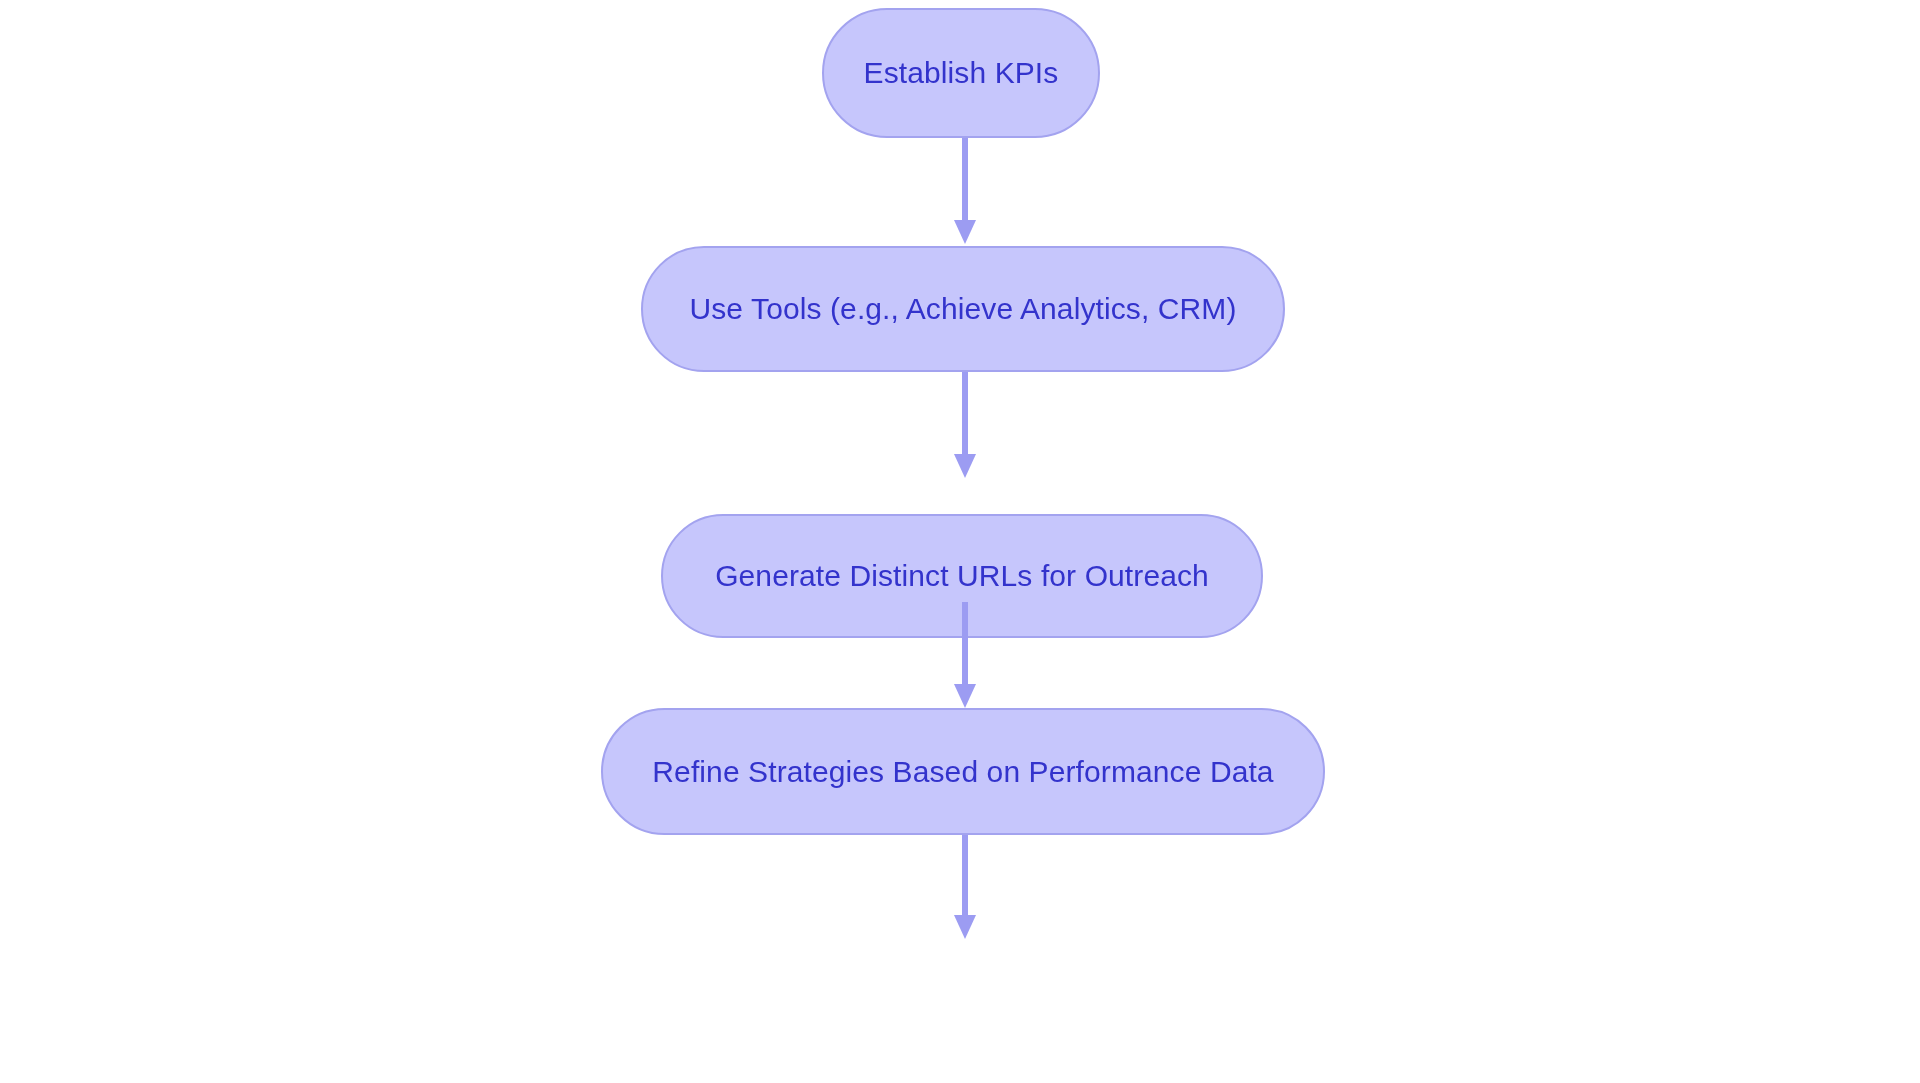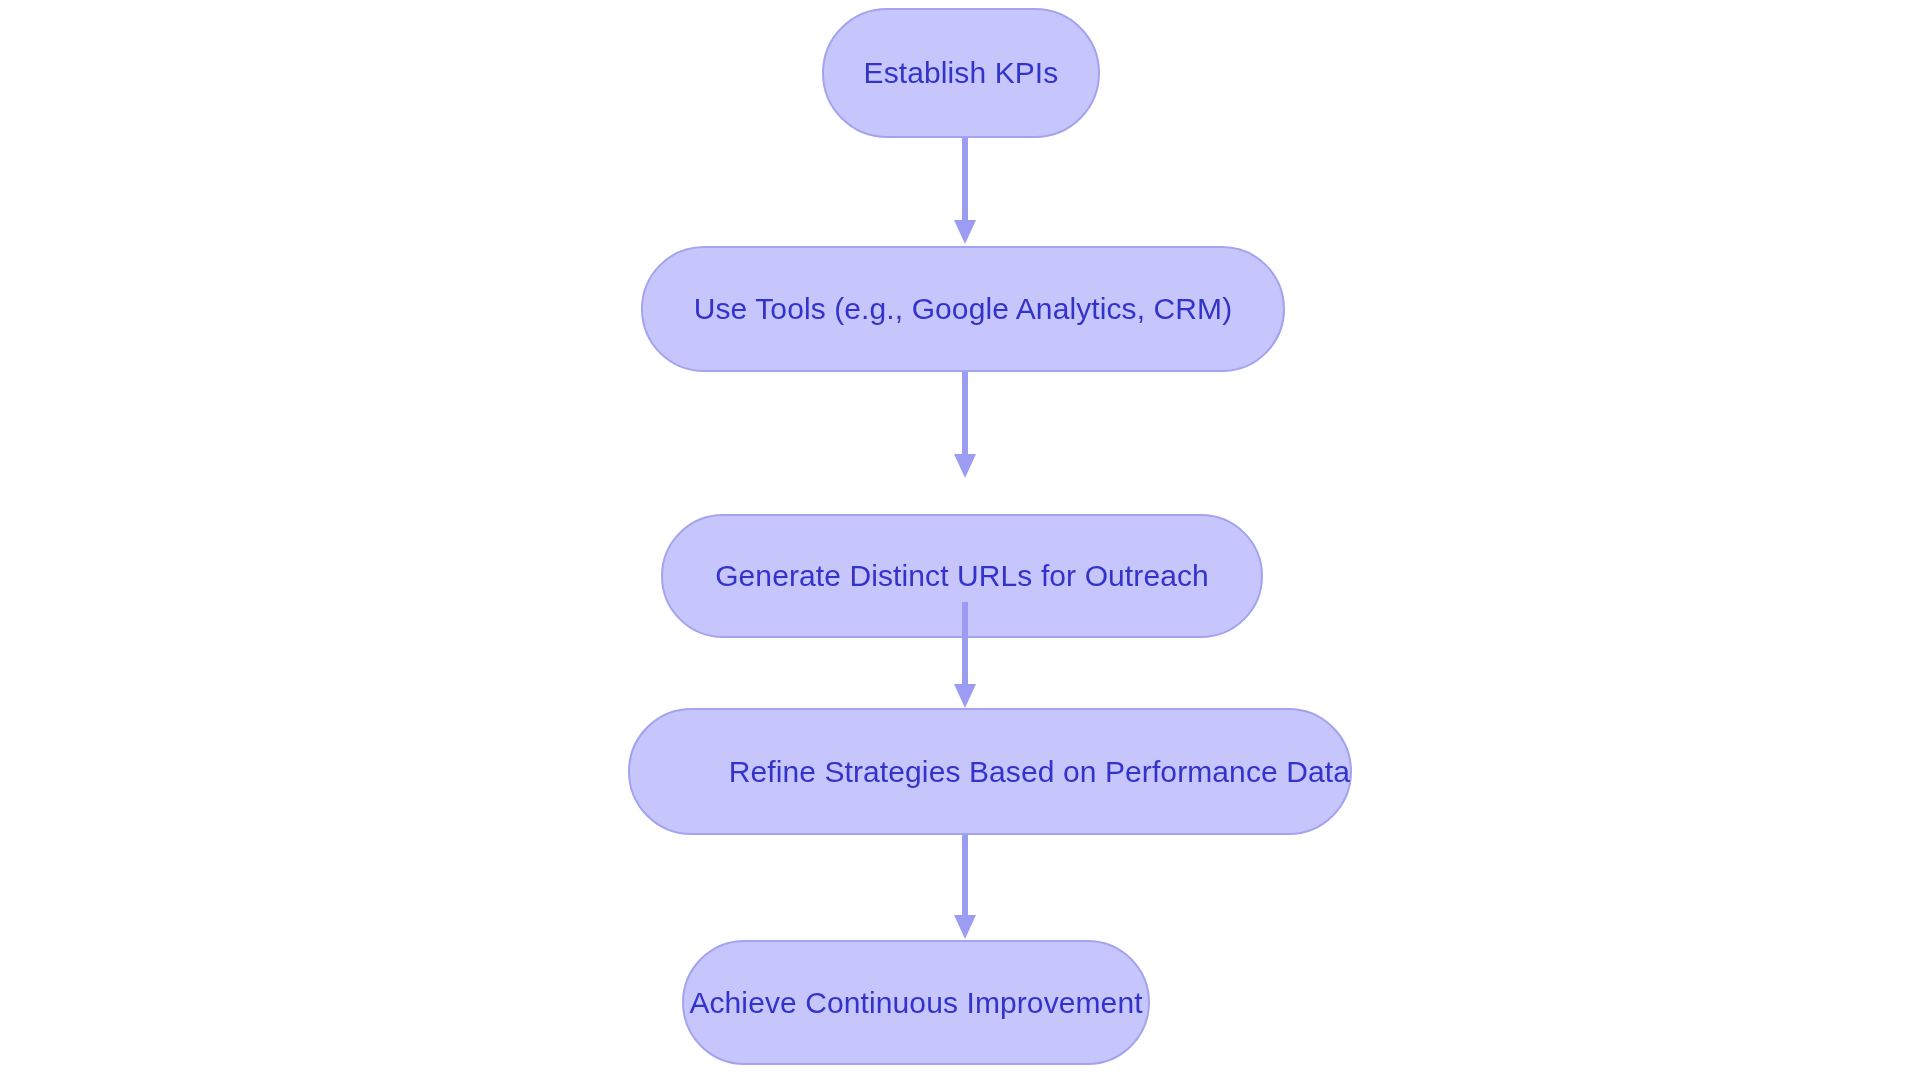--- a/index.html
+++ b/index.html
@@ -41,21 +41,21 @@
     line-height: 1;
     letter-spacing: 0.1px;
     color: #3333cc;
     white-space: nowrap;
   }
 
   
   #node-establish-kpis        { left: 822px;  top: 8px;    width: 278px; height: 130px; }
   #node-use-tools             { left: 641px;  top: 246px;  width: 644px; height: 126px; }
   #node-generate-urls         { left: 661px;  top: 478px;  width: 602px; height: 124px; margin-top: 36px; }
-  #node-refine-strategies     { left: 628px;  top: 708px;  width: 724px; height: 127px; justify-content: flex-end; }
+  #node-refine-strategies     { left: 601px;  top: 708px;  width: 724px; height: 127px; }
   #node-achieve-improvement   { left: 682px;  top: 940px;  width: 468px; height: 125px; }
 
   
   .connector {
     position: absolute;
     left: 962px;
     width: 6px;
     background: #9c9cf2;
   }
   .arrowhead {
@@ -83,37 +83,34 @@
 <div id="flowchart-canvas">
 
   <div class="node" id="node-establish-kpis">
     <span class="node-label">Establish KPIs</span>
   </div>
 
   <div class="connector" id="connector-1"></div>
   <div class="arrowhead" id="arrowhead-1"></div>
 
   <div class="node" id="node-use-tools">
-    <span class="node-label">Use Tools (e.g., Google Analytics, CRM)</span>
+    <span class="node-label">Use Tools (e.g., Achieve Analytics, CRM)</span>
   </div>
 
   <div class="connector" id="connector-2"></div>
   <div class="arrowhead" id="arrowhead-2"></div>
 
   <div class="node" id="node-generate-urls">
     <span class="node-label">Generate Distinct URLs for Outreach</span>
   </div>
 
   <div class="connector" id="connector-3"></div>
   <div class="arrowhead" id="arrowhead-3"></div>
 
   <div class="node" id="node-refine-strategies">
     <span class="node-label">Refine Strategies Based on Performance Data</span>
   </div>
 
   <div class="connector" id="connector-4"></div>
   <div class="arrowhead" id="arrowhead-4"></div>
 
-  <div class="node" id="node-achieve-improvement">
-    <span class="node-label">Achieve Continuous Improvement</span>
-  </div>
 
 </div>
 
 </body></html>

